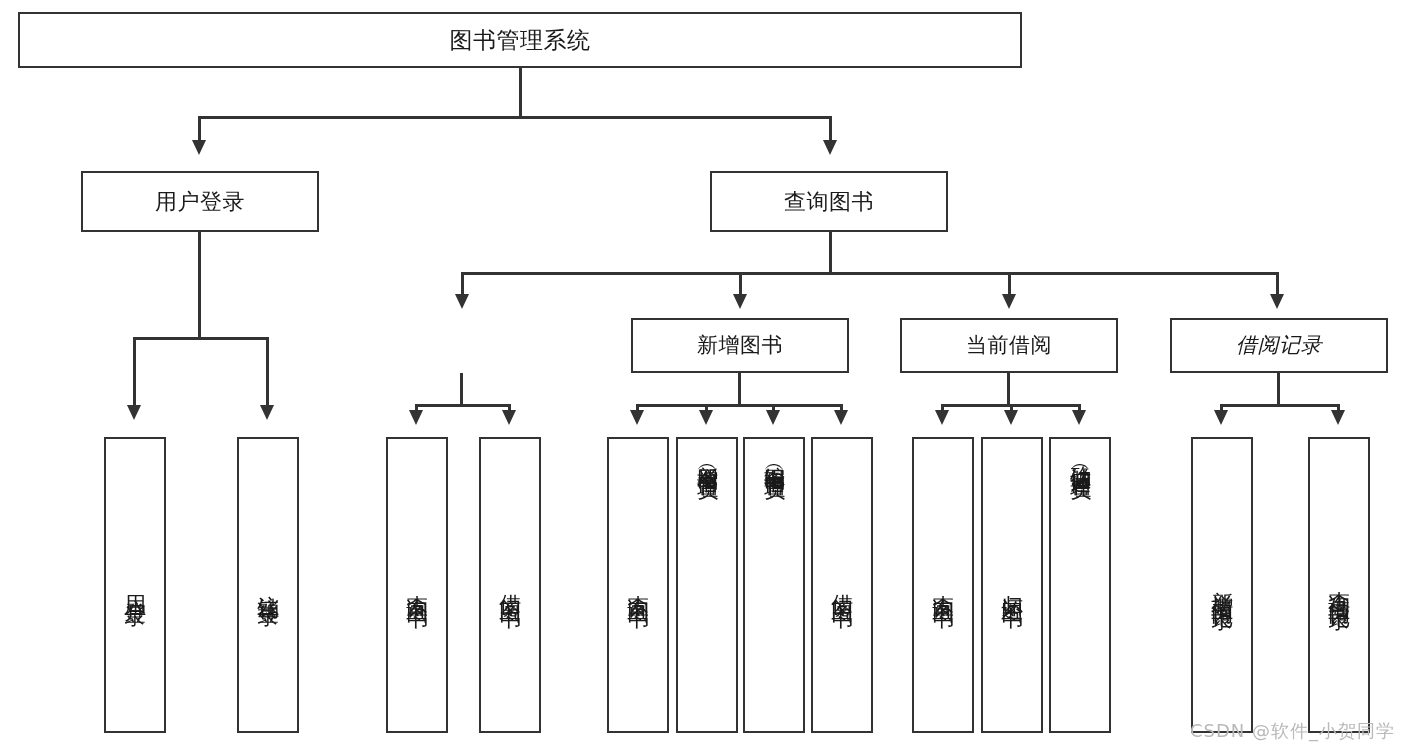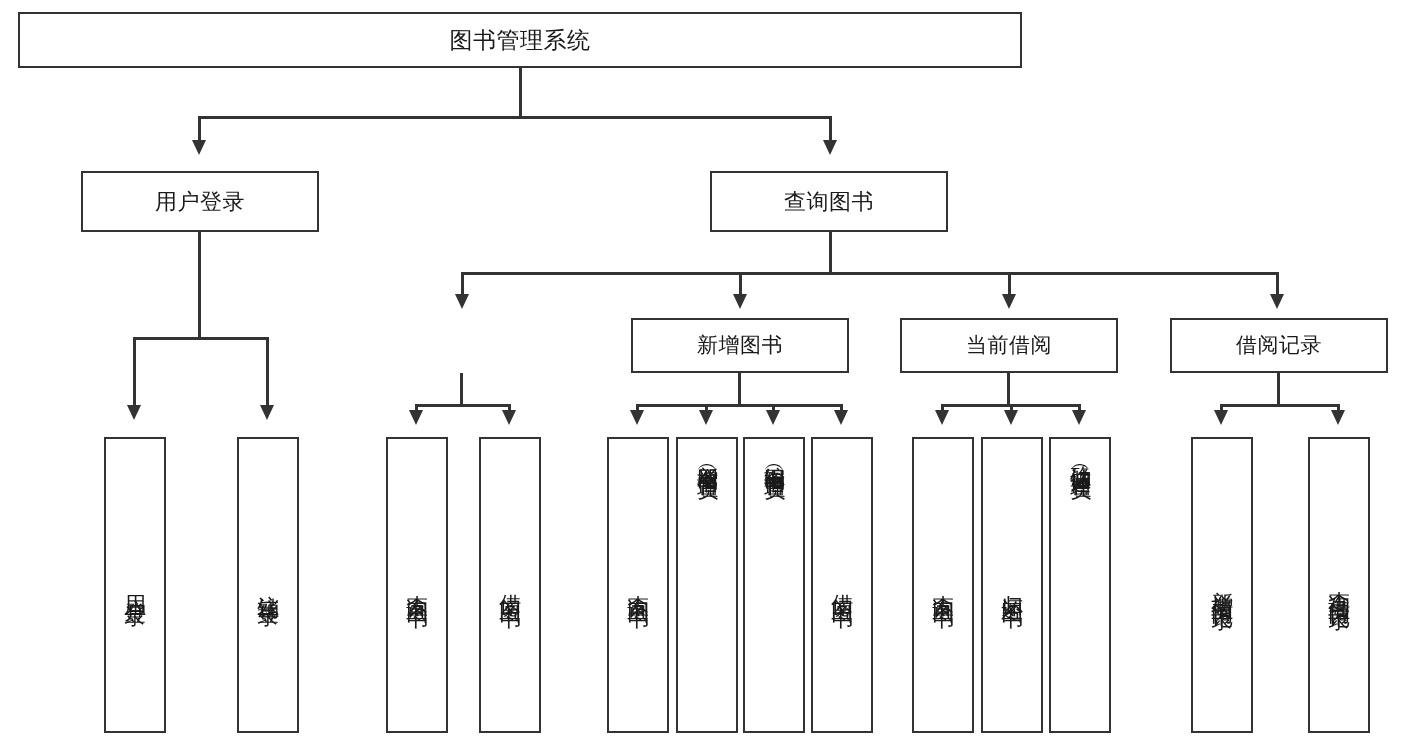--- a/index.html
+++ b/index.html
@@ -122,21 +122,21 @@
   <div class="arrow" style="left:1002px;top:294px;"></div>
   <div class="ln vln" style="left:1276px;top:272px;width:3px;height:27px;"></div>
   <div class="arrow" style="left:1270px;top:294px;"></div>
 
   <div class="node lvl3" style="left:631px;top:318px;width:218px;height:55px;">
     <span class="label">新增图书</span>
   </div>
   <div class="node lvl3" style="left:900px;top:318px;width:218px;height:55px;">
     <span class="label">当前借阅</span>
   </div>
-  <div class="node lvl3" style="left:1170px;top:318px;width:218px;height:55px;">
+  <div class="node lvl3" style="left:1170px;top:318px;width:218px;height:55px;font-style:italic;">
     <span class="label">借阅记录</span>
   </div>
 
   <div class="ln vln" style="left:460px;top:373px;width:3px;height:32px;"></div>
   <div class="ln hln" style="left:415px;top:404px;width:96px;height:3px;"></div>
   <div class="ln vln" style="left:415px;top:404px;width:3px;height:12px;"></div>
   <div class="arrow" style="left:409px;top:410px;"></div>
   <div class="ln vln" style="left:508px;top:404px;width:3px;height:12px;"></div>
   <div class="arrow" style="left:502px;top:410px;"></div>
 
@@ -204,14 +204,15 @@
     <span class="label">确认归还（管理员）</span>
   </div>
 
   <div class="node leaf center" style="left:1191px;top:437px;width:62px;height:296px;">
     <span class="label">新增借阅记录</span>
   </div>
   <div class="node leaf center" style="left:1308px;top:437px;width:62px;height:296px;">
     <span class="label">查询借阅记录</span>
   </div>
 
+  <div id="watermark">CSDN @软件_小贺同学</div>
 
 </div>
 
 </body></html>

